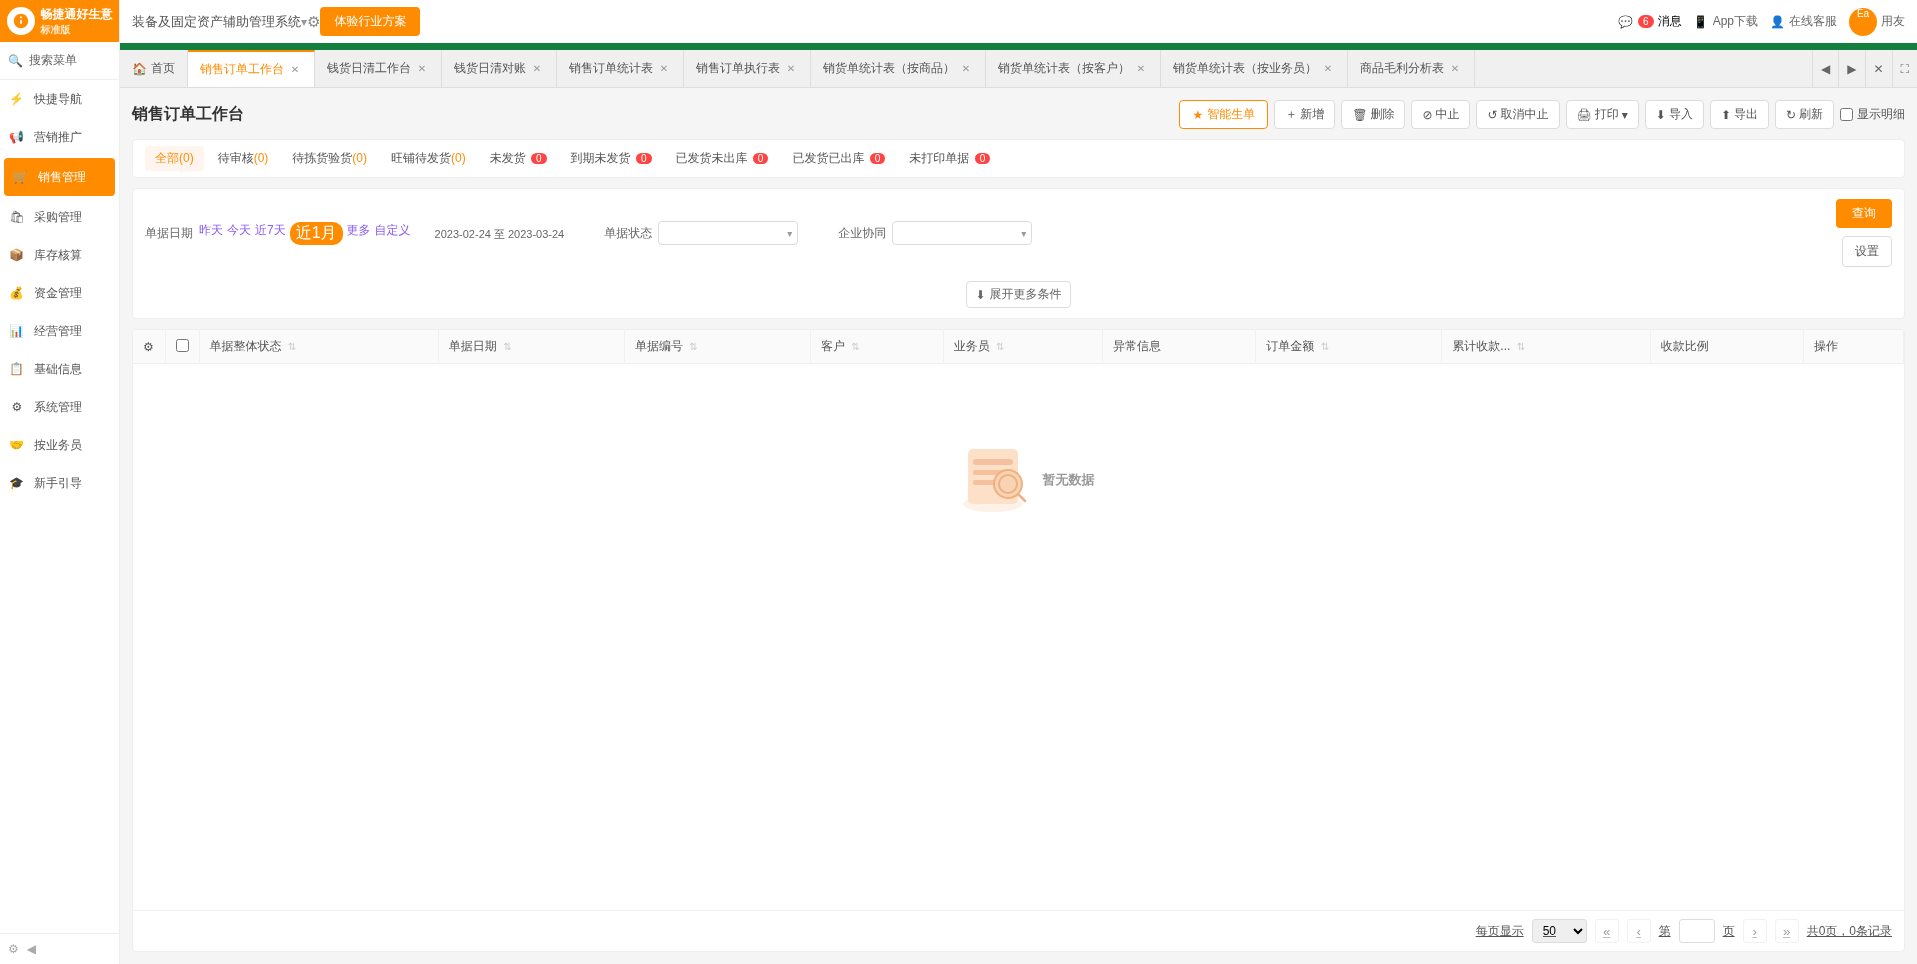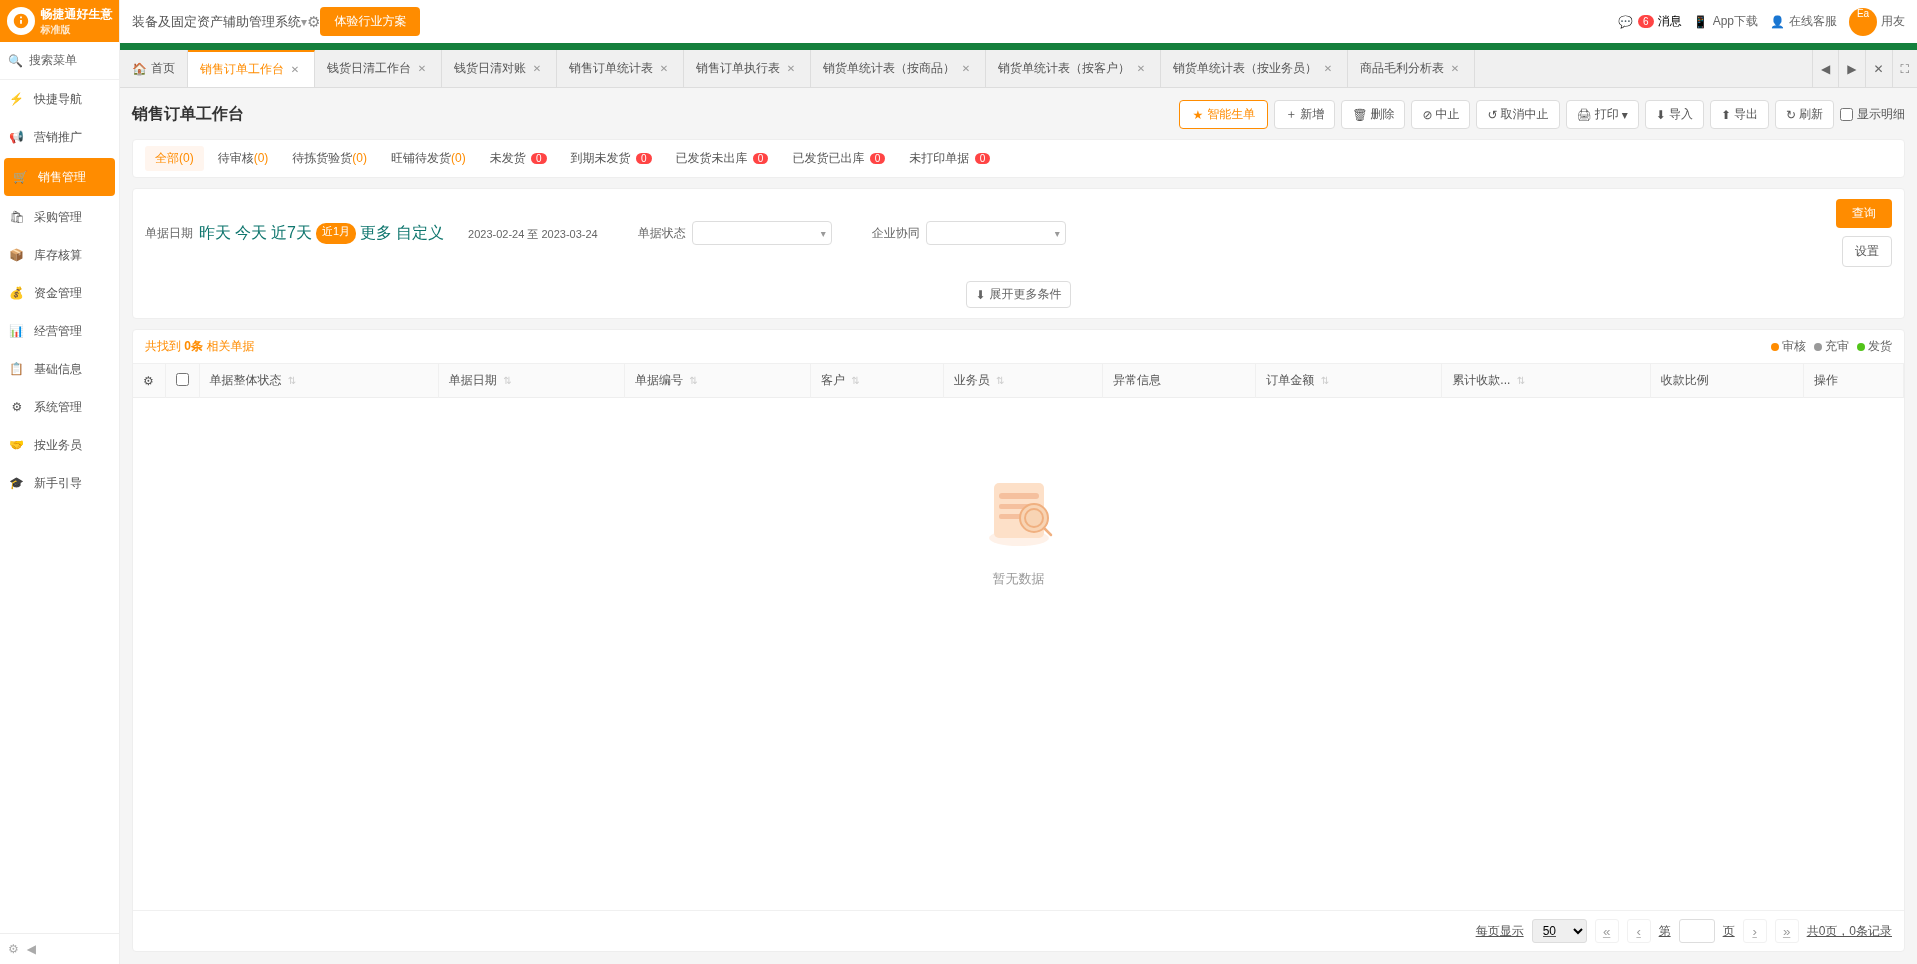--- a/index.html
+++ b/index.html
@@ -47,22 +47,22 @@
     .toolbar-btn { display: flex; align-items: center; gap: 3px; padding: 5px 10px; border: 1px solid #ddd; border-radius: 4px; background: white; cursor: pointer; font-size: 12px; color: #555; }
     .smart-btn { background: white; border: 1px solid #ff8c00; color: #ff8c00; padding: 5px 12px; border-radius: 4px; cursor: pointer; font-size: 12px; display: flex; align-items: center; gap: 4px; }
     .checkbox-label { display: flex; align-items: center; gap: 4px; font-size: 12px; color: #555; }
 
     
     .filter-panel { background: white; border-radius: 4px; padding: 10px 12px; margin-bottom: 10px; border: 1px solid #eee; }
     .filter-row { display: flex; align-items: center; gap: 16px; }
     .filter-item { display: flex; align-items: center; gap: 6px; font-size: 12px; color: #555; }
     .filter-label { color: #666; white-space: nowrap; }
     .filter-date-links { display: flex; gap: 4px; }
-    .date-link { color: #0f766e; cursor: pointer; font-size: 16px; }
-    .date-link.active { color: white; background: #ff8c00; padding: 1px 6px; border-radius: 10px; font-size: 11px; }
+    .date-link { color: #8b5cf6; cursor: pointer; font-size: 12px; }
+    .date-link.active { color: white; background: #ff8c00; padding: 1px 6px; border-radius: 10px; font-size: 16px; }
     .date-range { color: #666; font-size: 11px; margin-top: 2px; }
     .filter-select { border: 1px solid #ddd; border-radius: 4px; padding: 4px 24px 4px 8px; font-size: 12px; color: #555; background: white; appearance: none; cursor: pointer; min-width: 140px; }
     .filter-select-wrap { position: relative; display: inline-block; }
     .filter-select-wrap::after { content: '▾'; position: absolute; right: 6px; top: 50%; transform: translateY(-50%); color: #999; font-size: 10px; pointer-events: none; }
     .expand-btn { display: flex; align-items: center; gap: 4px; color: #666; cursor: pointer; font-size: 12px; padding: 4px 8px; border: 1px solid #ddd; border-radius: 4px; background: white; margin: 8px auto 0; width: fit-content; }
     .query-btn { background: #ff8c00; color: white; padding: 6px 16px; border-radius: 4px; cursor: pointer; font-size: 12px; border: none; }
     .set-btn { background: white; color: #555; padding: 6px 12px; border-radius: 4px; cursor: pointer; font-size: 12px; border: 1px solid #ddd; margin-top: 4px; display: block; }
 
     
     .sub-tabs { display: flex; gap: 0; margin-bottom: 10px; background: white; border-radius: 4px; padding: 6px 12px; border: 1px solid #eee; flex-wrap: wrap; gap: 4px; }
@@ -85,21 +85,21 @@
     
     
     .data-table { flex: 1; overflow: auto; }
     table { width: 100%; border-collapse: collapse; font-size: 12px; }
     thead tr { background: #fafafa; border-bottom: 1px solid #eee; }
     thead th { padding: 8px 10px; text-align: left; color: #555; font-weight: normal; white-space: nowrap; border-right: 1px solid #f0f0f0; }
     thead th.sortable { cursor: pointer; user-select: none; }
     .sort-icon { color: #ccc; font-size: 10px; margin-left: 3px; }
     
     
-    .empty-state { display: flex; flex-direction: column; align-items: center; justify-content: center; flex: 1; padding: 60px; }
+    .empty-state { display: flex; align-items: center; justify-content: center; flex: 1; padding: 60px; font-weight: bold; }
     .empty-icon { width: 100px; height: 100px; margin-bottom: 12px; }
     .empty-text { color: #999; font-size: 13px; }
     
     
     .pagination { display: flex; align-items: center; justify-content: flex-end; gap: 8px; padding: 8px 12px; border-top: 1px solid #f0f0f0; font-size: 12px; color: #555; flex-shrink: 0; text-decoration: underline; }
     .page-size-select { border: 1px solid #ddd; border-radius: 3px; padding: 3px 6px; font-size: 12px; }
     .page-btn { width: 24px; height: 24px; border: 1px solid #ddd; border-radius: 3px; display: flex; align-items: center; justify-content: center; cursor: pointer; background: white; }
     .page-btn.disabled { opacity: 0.4; cursor: default; }
     .page-input { width: 36px; height: 24px; border: 1px solid #ddd; border-radius: 3px; text-align: center; font-size: 12px; }
     
@@ -387,41 +387,20 @@
       </div>
       <div style="display:flex;justify-content:center;margin-top:6px;">
         <div class="expand-btn">
           <span>⬇</span>
           <span>展开更多条件</span>
         </div>
       </div>
     </div>
 
     <div class="table-area">
-      <div class="table-toolbar">
-        <div class="records-count">
-          <span>共找到</span>
-          <span style="color:#ff8c00;font-weight:bold;">0条</span>
-          <span>相关单据</span>
-        </div>
-        <div class="table-actions">
-          <div class="action-btn">
-            <span class="action-dot dot-orange"></span>
-            <span>审核</span>
-          </div>
-          <div class="action-btn">
-            <span class="action-dot dot-gray"></span>
-            <span>充审</span>
-          </div>
-          <div class="action-btn">
-            <span class="action-dot dot-green"></span>
-            <span>发货</span>
-          </div>
-        </div>
-      </div>
       <div class="data-table">
         <table>
           <thead>
             <tr>
               <th style="width:32px;">⚙</th>
               <th style="width:32px;"><input type="checkbox" style=""></th>
               <th class="sortable">
                 <span>单据整体状态</span>
                 <span class="sort-icon">⇅</span>
               </th>

